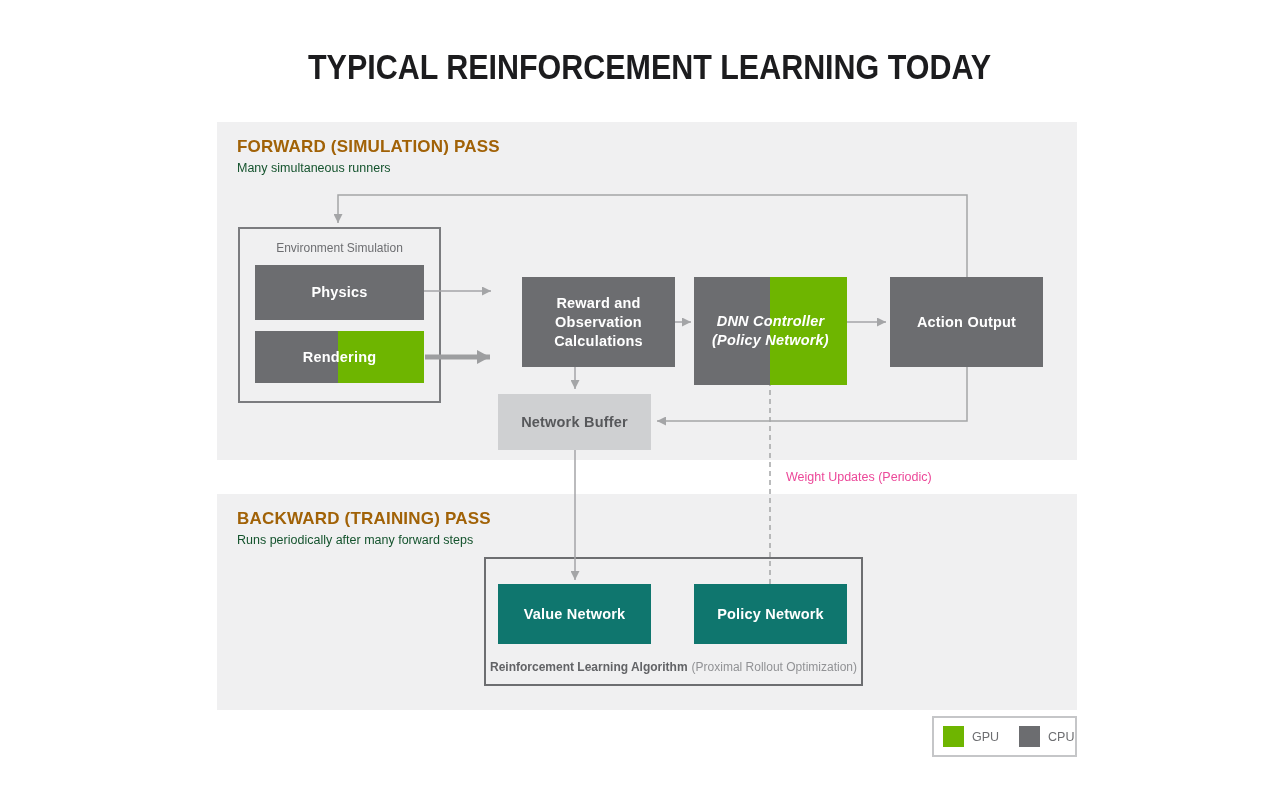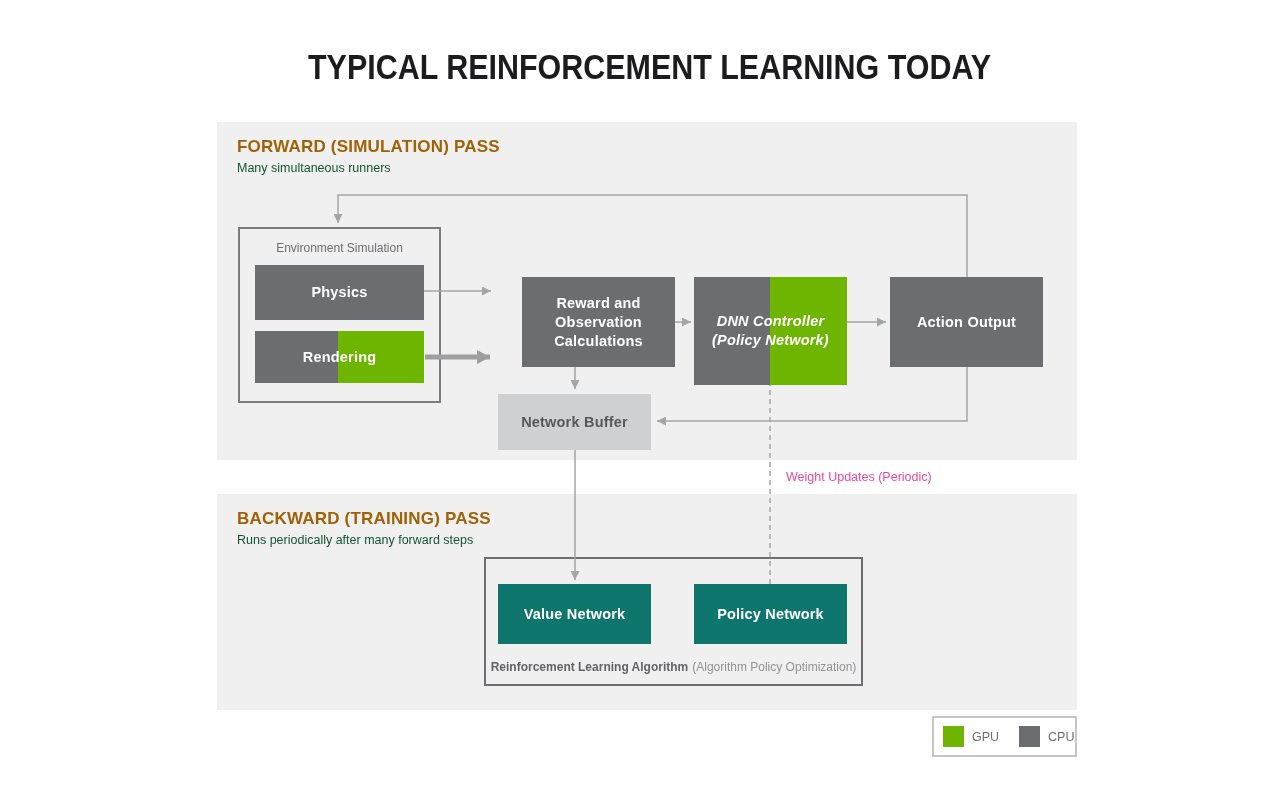--- a/index.html
+++ b/index.html
@@ -85,21 +85,21 @@
     <div class="sec-head">BACKWARD (TRAINING) PASS</div>
     <div class="sec-sub">Runs periodically after many forward steps</div>
   </div>
 
   <div class="env-box">
     <div class="env-label">Environment Simulation</div>
   </div>
 
   <div class="rl-box">
     <div class="rl-caption">
-      <span class="cap-bold">Reinforcement Learning Algorithm</span><span class="cap-reg">(Algorithm Policy Optimization)</span>
+      <span class="cap-bold">Reinforcement Learning Algorithm</span><span class="cap-reg">(Proximal Rollout Optimization)</span>
     </div>
   </div>
 
   <svg class="lines" width="1280" height="797">
     <defs>
       <marker id="ah" markerUnits="userSpaceOnUse" markerWidth="10" markerHeight="9" refX="9" refY="4.5" orient="auto">
         <path d="M0,0 L9,4.5 L0,9 Z" fill="#a4a5a7"></path>
       </marker>
       <marker id="ahBig" markerUnits="userSpaceOnUse" markerWidth="15" markerHeight="14" refX="13" refY="7" orient="auto">
         <path d="M0,0 L13,7 L0,14 Z" fill="#9d9ea0"></path>

